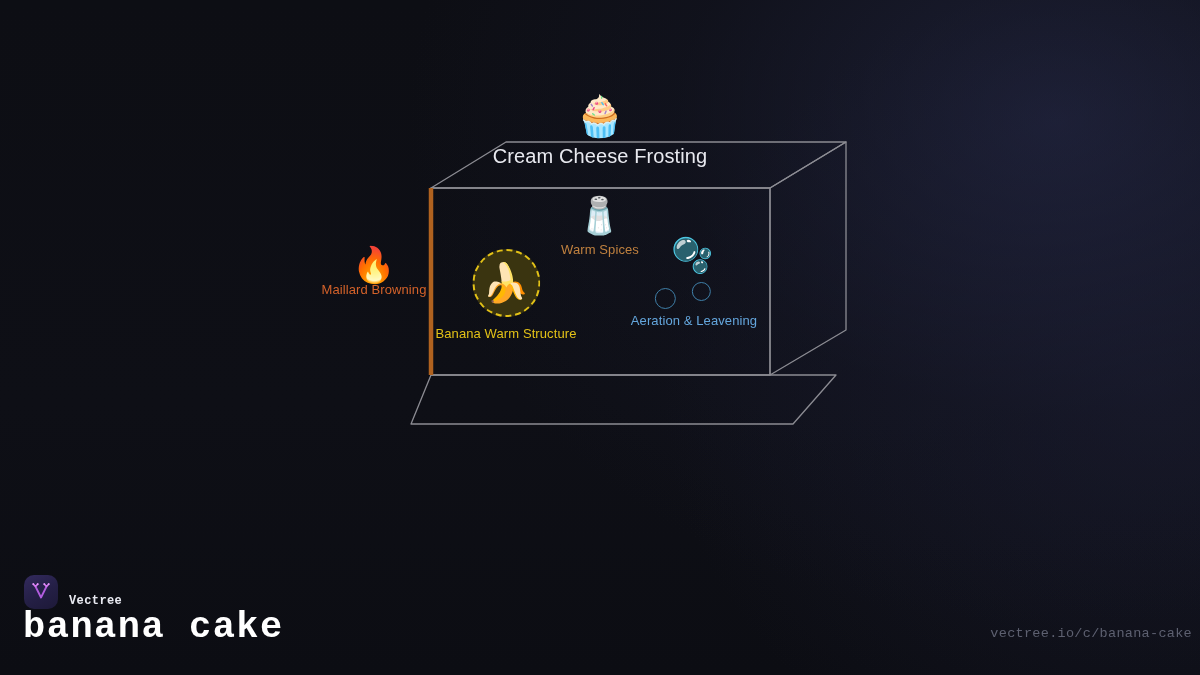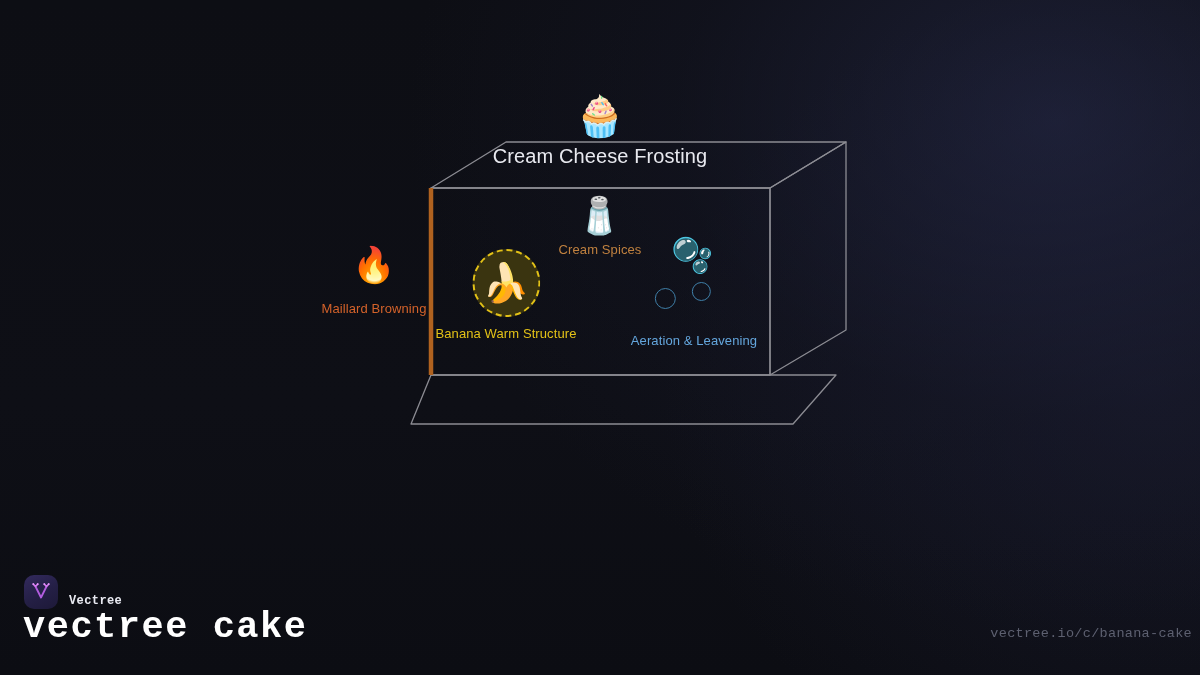--- a/index.html
+++ b/index.html
@@ -66,28 +66,28 @@
   #node-frosting      { left: 600px; top: 96px; }
   #node-frosting .node-emoji { font-size: 40px; }
   #node-frosting .node-label { margin-top: 10px; font-size: 20px; }
 
   #node-spices        { left: 600px; top: 198px; }
   #node-spices .node-emoji { font-size: 36px; }
   #node-spices .node-label { margin-top: 9px; }
 
   #node-maillard      { left: 374px; top: 248px; }
   #node-maillard .node-emoji { font-size: 35px; }
-  #node-maillard .node-label { margin-top: 19px; }
+  #node-maillard .node-label { margin-top: 0; }
 
   #node-banana        { left: 506px; top: 249px; }
   #node-banana .node-emoji { font-size: 38px; }
   #node-banana .node-label { margin-top: 10px; }
 
   #node-aeration      { left: 694px; top: 238px; }
-  #node-aeration .node-label { margin-top: 24px; text-align: right; }
+  #node-aeration .node-label { margin-top: 4px; text-align: right; }
 
   .bubble-cluster {
     position: relative;
     width: 78px;
     height: 72px;
   }
   .bubble-cluster .node-emoji {
     position: absolute;
     left: 16px;
     top: 0px;
@@ -184,21 +184,21 @@
     </svg>
   </div>
 
   <div class="node" id="node-frosting">
     <span class="node-emoji">🧁</span>
     <span class="node-label" style="color:#e8e9ef">Cream Cheese Frosting</span>
   </div>
 
   <div class="node" id="node-spices">
     <span class="node-emoji">🧂</span>
-    <span class="node-label" style="color:#c0813f">Cream Spices</span>
+    <span class="node-label" style="color:#c0813f">Warm Spices</span>
   </div>
 
   <div class="node" id="node-maillard">
     <span class="node-emoji">🔥</span>
     <span class="node-label" style="color:#d4622a">Maillard Browning</span>
   </div>
 
   <div class="node" id="node-banana">
     <span class="disc">
       <span class="node-emoji">🍌</span>
@@ -225,18 +225,18 @@
           <path d="M18 6 L15.6 3.4 M18 6 L20.4 3.4" stroke="#d778f2" stroke-width="1.7" stroke-linecap="round"></path>
           <circle cx="3.6" cy="3.4" r="1.05" fill="#e79bff"></circle>
           <circle cx="8.4" cy="3.4" r="1.05" fill="#e79bff"></circle>
           <circle cx="15.6" cy="3.4" r="1.05" fill="#e79bff"></circle>
           <circle cx="20.4" cy="3.4" r="1.05" fill="#e79bff"></circle>
         </svg>
       </span>
       <span id="brand-name">Vectree</span>
     </div>
 
-    <div id="page-title">vectree cake</div>
+    <div id="page-title">banana cake</div>
 
     <div id="footer-url">vectree.io/c/banana-cake</div>
   </div>
 
 </div>
 
 </body></html>

